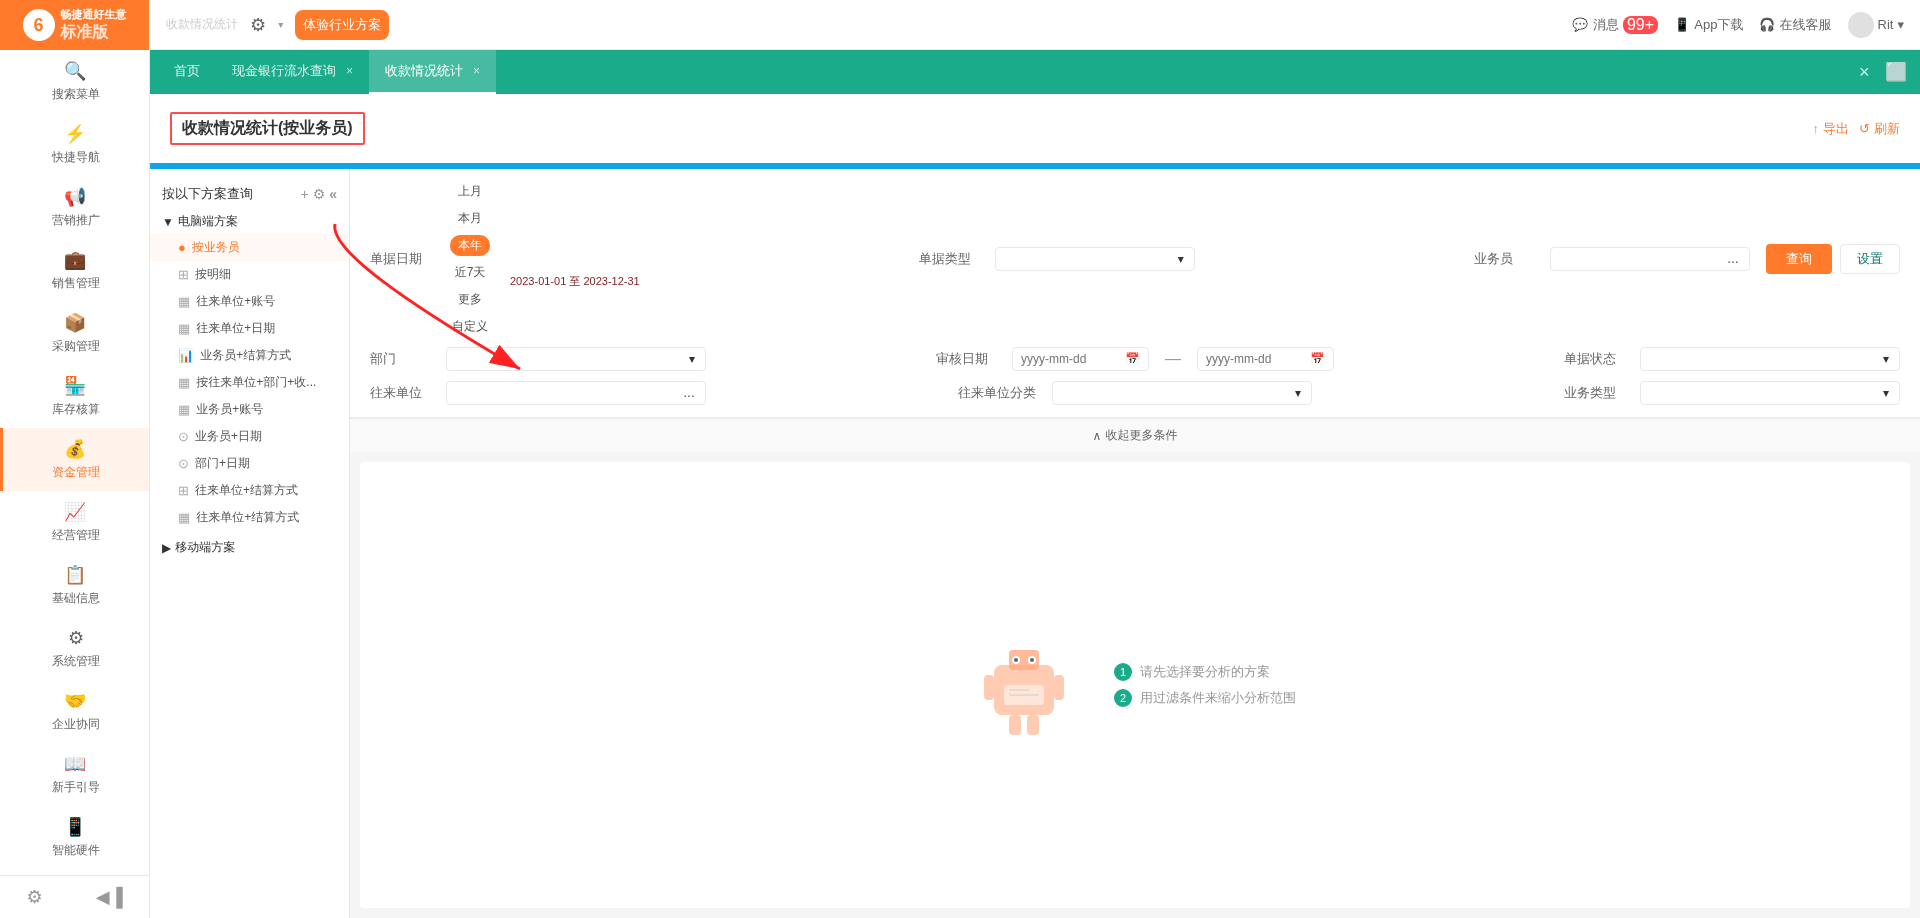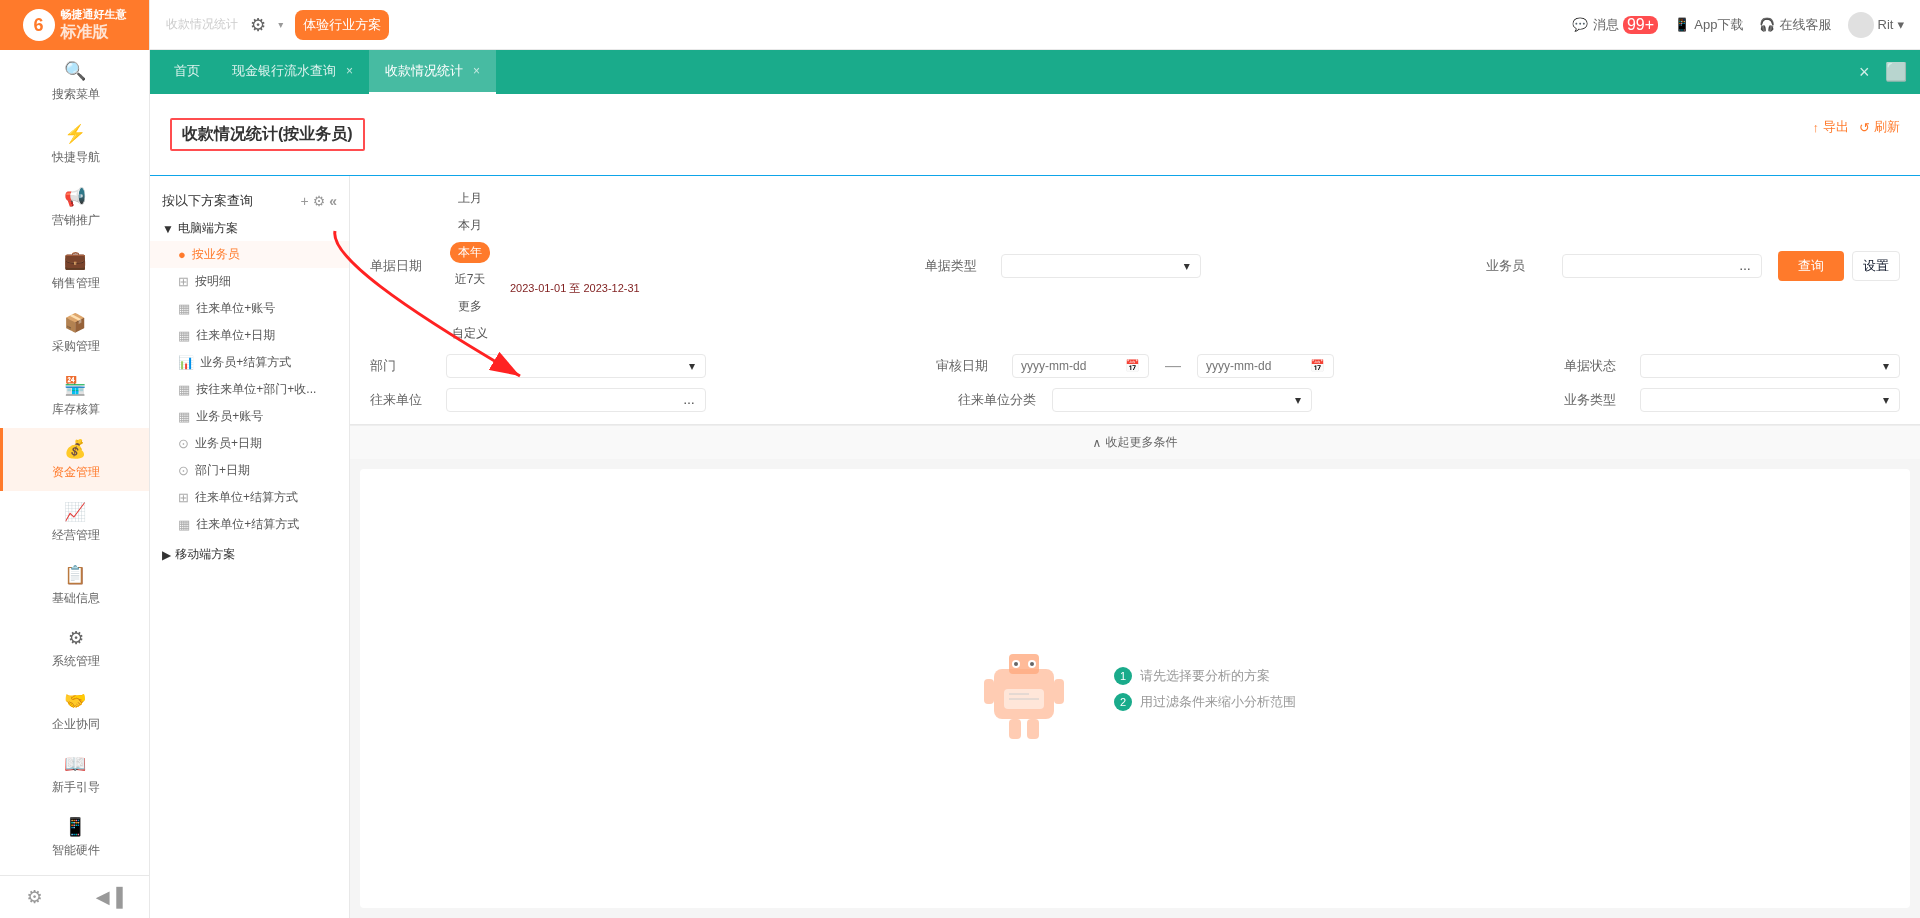--- a/index.html
+++ b/index.html
@@ -36,21 +36,21 @@
     .tab:first-child { color: rgba(255,255,255,0.85); }
     .tab-close { font-size: 12px; color: rgba(255,255,255,0.7); margin-left: 4px; cursor: pointer; }
     .tab-home { color: white; }
     .tabs-right { margin-left: auto; display: flex; align-items: center; gap: 8px; }
     .tabs-right-btn { color: rgba(255,255,255,0.8); font-size: 18px; cursor: pointer; padding: 0 4px; }
 
     
     .page-content { flex: 1; display: flex; flex-direction: column; overflow: hidden; }
 
     
-    .page-header { background: #fff; padding: 24px 20px; display: flex; align-items: flex-start; border-bottom: 1px solid #0ea5e9; }
+    .page-header { background: #fff; padding: 18px 20px; display: flex; align-items: center; border-bottom: 6px solid #0ea5e9; }
     .page-title { font-size: 16px; font-weight: bold; color: #333; }
     .page-actions { margin-left: auto; display: flex; gap: 10px; }
     .action-btn { display: flex; align-items: center; gap: 4px; cursor: pointer; color: #ff7a2b; font-size: 13px; border: none; background: none; }
 
     
     .body-area { display: flex; flex: 1; overflow: hidden; }
 
     
     .left-panel { width: 200px; min-width: 200px; background: #fff; border-right: 1px solid #e8e8e8; overflow-y: auto; padding: 10px 0; }
     .left-panel-header { display: flex; align-items: center; padding: 6px 12px; font-size: 13px; color: #333; gap: 6px; }
@@ -75,21 +75,21 @@
     .filter-date-group { display: flex; align-items: center; gap: 6px; flex-direction: column; }
     .date-preset { font-size: 12px; color: #555; cursor: pointer; padding: 2px 6px; border-radius: 2px; }
     .date-preset.active { background: #ff7a2b; color: white; border-radius: 10px; padding: 2px 8px; }
     .date-range { font-size: 11px; color: #7f1d1d; margin-top: 44px; }
     .filter-select { display: flex; align-items: center; gap: 6px; border: 1px solid #e8e8e8; padding: 4px 10px; border-radius: 4px; font-size: 12px; color: #333; cursor: pointer; min-width: 200px; background: white; }
     .filter-select .select-label { flex: 1; color: #999; }
     .filter-input-group { display: flex; align-items: center; gap: 4px; border: 1px solid #e8e8e8; padding: 4px 8px; border-radius: 4px; font-size: 12px; color: #999; background: white; }
     .filter-input-group input { border: none; outline: none; font-size: 12px; color: #999; width: 100px; }
     .filter-dash { color: #999; }
     .query-btn { background: #ff7a2b; color: white; border: none; padding: 6px 20px; border-radius: 4px; cursor: pointer; font-size: 13px; }
-    .setup-btn { border: 1px solid #e8e8e8; background: white; color: #0f172a; padding: 5px 10px; border-radius: 4px; cursor: pointer; font-size: 13px; }
+    .setup-btn { border: 1px solid #e8e8e8; background: white; color: #0f766e; padding: 5px 16px; border-radius: 4px; cursor: pointer; font-size: 13px; }
     .filter-row-actions { margin-left: auto; display: flex; gap: 8px; }
     .collapse-bar { display: flex; align-items: center; justify-content: center; padding: 8px; cursor: pointer; color: #666; font-size: 12px; gap: 4px; background: #f9f9f9; border-top: 1px solid #eee; }
 
     
     .empty-state { flex: 1; display: flex; flex-direction: column; align-items: center; justify-content: center; gap: 20px; background: #fff; margin: 10px; border-radius: 4px; }
     .empty-tips { display: flex; flex-direction: column; gap: 8px; }
     .empty-tip { display: flex; align-items: center; gap: 8px; font-size: 13px; color: #999; }
     .tip-num { width: 18px; height: 18px; background: #1aab8b; color: white; border-radius: 50%; display: flex; align-items: center; justify-content: center; font-size: 11px; }
 
     

